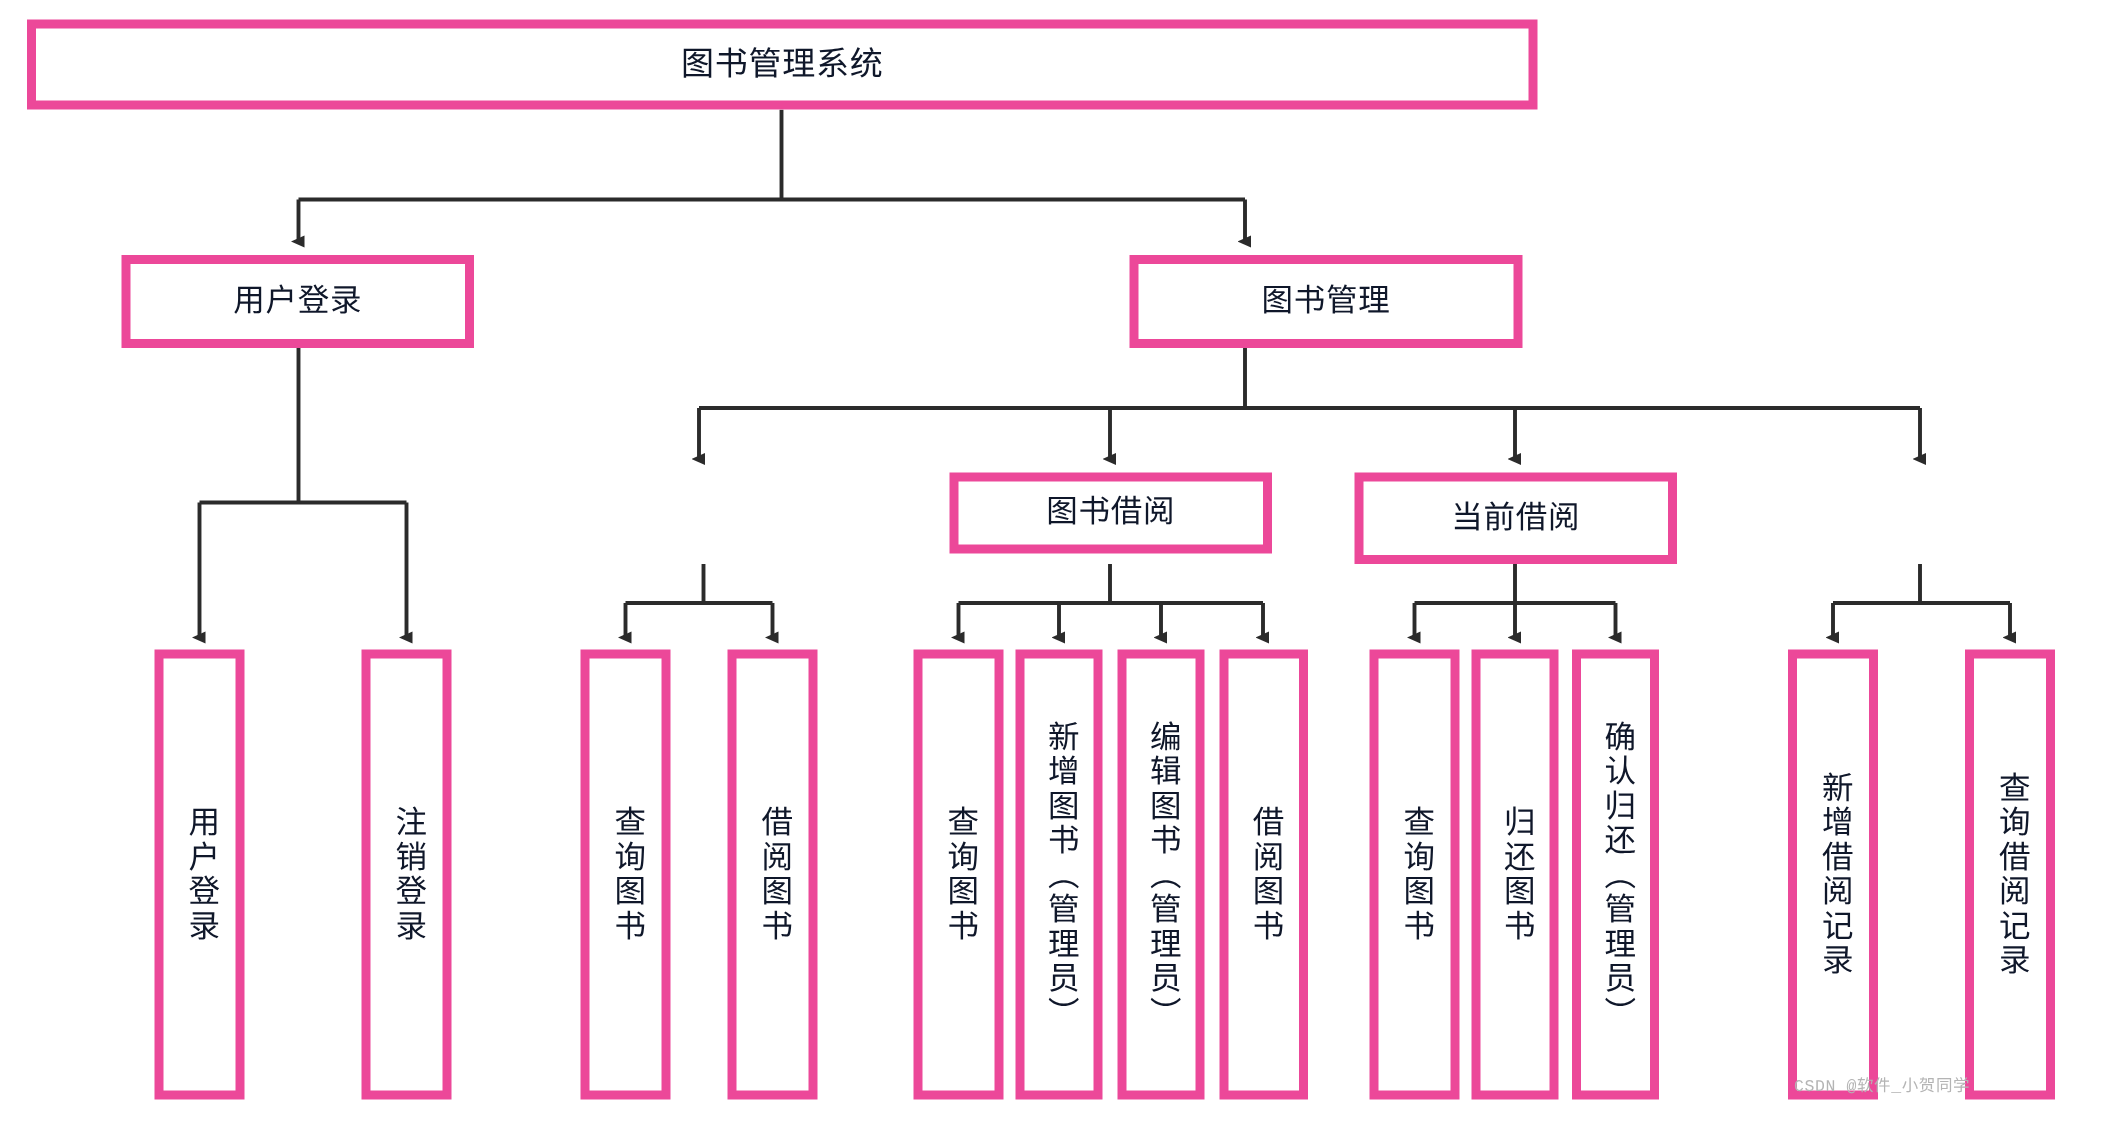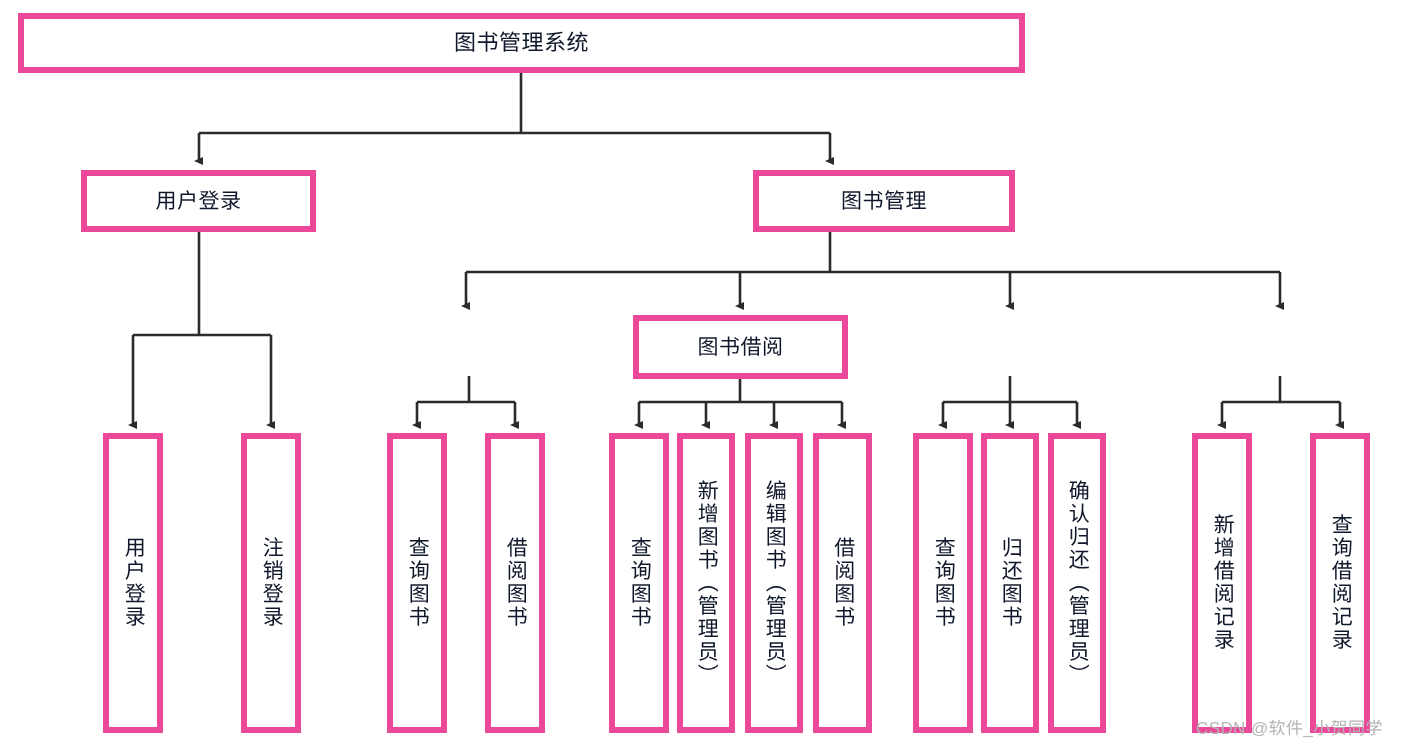--- a/index.html
+++ b/index.html
@@ -57,25 +57,25 @@
     writing-mode: vertical-rl;
     text-orientation: upright;
     font-size: 21px;
     letter-spacing: 2px;
     line-height: 1.25;
     max-height: 100%;
   }
   .watermark {
     position: absolute;
     color: #b4b4b4;
-    font-size: 17px;
+    font-size: 11px;
     letter-spacing: 0.4px;
     white-space: nowrap;
     z-index: 3;
-    font-family: Liberation Sans, sans-serif;
+    font-family: Liberation Mono, monospace;
   }
 </style>
 </head>
 <body>
 
 <div id="canvas">
 
   <svg id="wires" viewBox="0 0 1405 747">
     <defs>
       <marker id="arrow" markerWidth="10" markerHeight="10" refX="5" refY="5" orient="auto" markerUnits="userSpaceOnUse">
@@ -130,22 +130,25 @@
     <span class="label">图书管理系统</span>
   </div>
 
   <div class="node h" style="left:81px; top:170px; width:235px; height:62px;">
     <span class="label">用户登录</span>
   </div>
   <div class="node h" style="left:712px; top:170px; width:262px; height:62px;margin-left:41px;">
     <span class="label">图书管理</span>
   </div>
 
-  <div class="node h" style="left:633px; top:315px; width:215px; height:64px;">
+  <div class="node h" style="left:633px; top:315px; width:215px; height:54px;">
     <span class="label">图书借阅</span>
+  </div>
+  <div class="node h" style="left:903px; top:315px; width:215px; height:61px;">
+    <span class="label">当前借阅</span>
   </div>
 
   <div class="node v" style="left:103px; top:433px; width:60px; height:300px;">
     <span class="label">用户登录</span>
   </div>
   <div class="node v" style="left:241px; top:433px; width:60px; height:300px;">
     <span class="label">注销登录</span>
   </div>
 
   <div class="node v" style="left:387px; top:433px; width:60px; height:300px;">

